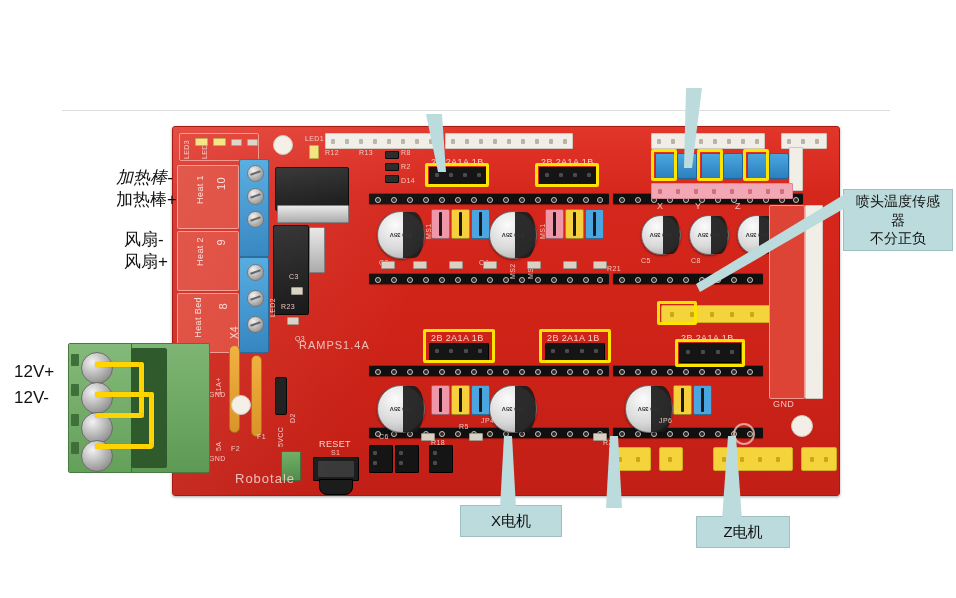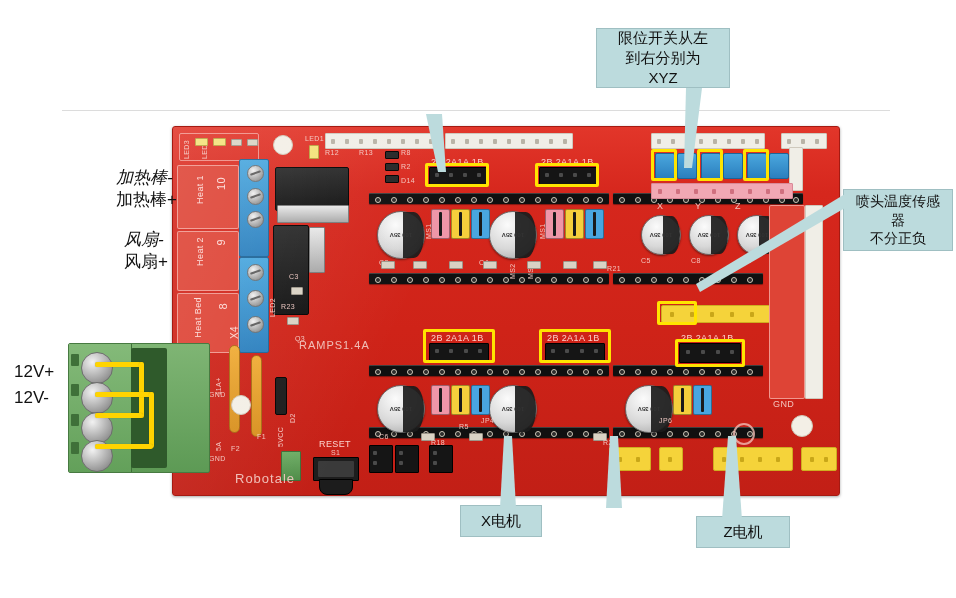--- a/index.html
+++ b/index.html
@@ -552,48 +552,43 @@
 
   <div class="wire" style="left:95px;top:362px;width:48px;height:5px;"></div>
   <div class="wire" style="left:139px;top:362px;width:5px;height:56px;"></div>
   <div class="wire" style="left:95px;top:413px;width:48px;height:5px;"></div>
   <div class="wire" style="left:95px;top:392px;width:58px;height:5px;"></div>
   <div class="wire" style="left:149px;top:392px;width:5px;height:56px;"></div>
   <div class="wire" style="left:95px;top:444px;width:58px;height:5px;"></div>
 
   <div class="lbl" style="left:116px;top:166px;font-style:italic;">加热棒-</div>
   <div class="lbl" style="left:116px;top:188px;">加热棒+</div>
-  <div class="lbl" style="left:124px;top:228px;font-style:italic;">风扇-</div>
+  <div class="lbl" style="left:124px;top:228px;">风扇-</div>
   <div class="lbl" style="left:124px;top:250px;">风扇+</div>
   <div class="lbl" style="left:14px;top:362px;">12V+</div>
   <div class="lbl" style="left:14px;top:388px;">12V-</div>
 
   <svg style="position:absolute;left:398px;top:112px;width:80px;height:62px;">
     <polygon points="28,2 44,2 48,60 40,60" fill="#bcdbdd"></polygon>
   </svg>
 
-  <div class="callout" style="left:596px;top:28px;width:134px;height:60px;font-size:15px;line-height:1.35;">
-    <span style="white-space:pre-line;">限位开关从左
-到右分别为
-XYZ</span>
-  </div>
   <svg style="position:absolute;left:640px;top:86px;width:90px;height:84px;">
     <polygon points="46,2 62,2 52,82 44,82" fill="#bcdbdd"></polygon>
   </svg>
 
   <div class="callout" style="left:843px;top:189px;width:110px;height:62px;font-size:14px;line-height:1.35;">
     <span style="white-space:pre-line;">喷头温度传感
 器
 不分正负</span>
   </div>
   <svg style="position:absolute;left:690px;top:186px;width:160px;height:110px;">
     <polygon points="155,8 155,22 10,106 6,98" fill="#bcdbdd"></polygon>
   </svg>
 
-  <div class="callout" style="left:460px;top:505px;width:82px;height:32px;">
+  <div class="callout" style="left:460px;top:505px;width:102px;height:32px;">
     <span>X电机</span>
   </div>
   <svg style="position:absolute;left:458px;top:436px;width:90px;height:74px;">
     <polygon points="46,0 54,0 58,72 42,72" fill="#bcdbdd"></polygon>
   </svg>
 
   <svg style="position:absolute;left:564px;top:436px;width:90px;height:74px;">
     <polygon points="46,0 54,0 58,72 42,72" fill="#bcdbdd"></polygon>
   </svg>
 

